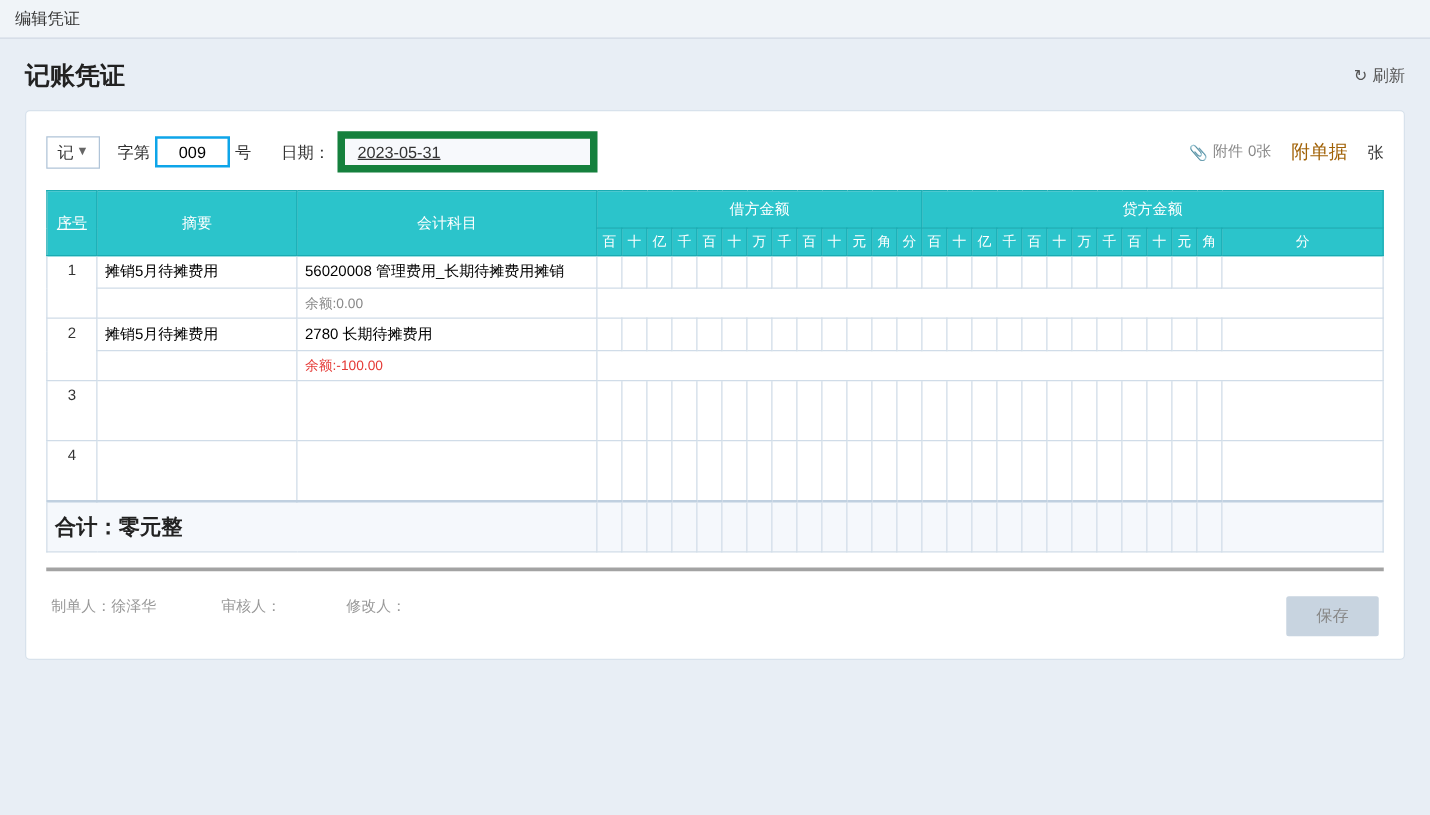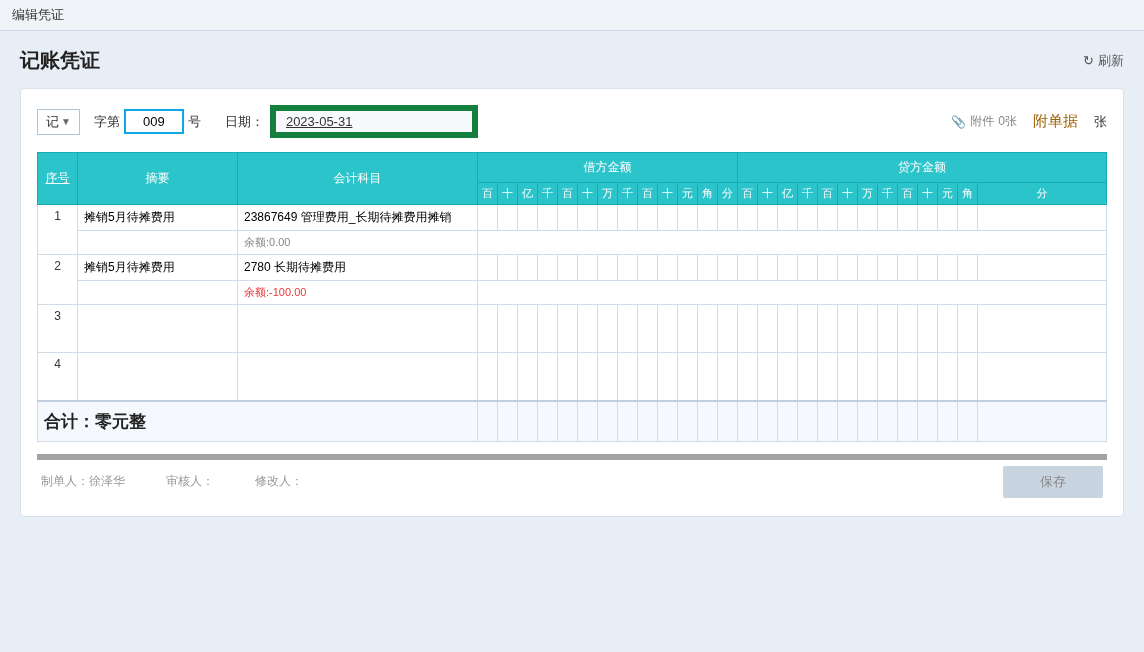--- a/index.html
+++ b/index.html
@@ -176,40 +176,41 @@
       padding: 8px 6px;
     }
     .total-text {
       font-size: 17px;
       font-weight: bold;
       color: #222;
     }
     .footer-row {
       display: flex;
       align-items: center;
-      gap: 41px;
+      gap: 52px;
       margin-top: 12px;
       padding: 6px 4px;
-      border-top: 6px solid #a3a3a3;
+      border-top: 3px solid #a3a3a3;
     }
     .footer-item {
       font-size: 12px;
       color: #999;
     }
     .save-section {
       margin-left: auto;
     }
     .save-btn {
       background: #c8d4e0;
       color: #888;
       border: none;
-      padding: 7px 37px;
+      padding: 7px 24px;
       font-size: 13px;
       border-radius: 2px;
       cursor: not-allowed;
+      margin-top: 14px;
     }
     .header-span-2 {
       text-align: center;
     }
   </style>
 </head>
 <body>
 
 <div class="title-bar">
   <span>编辑凭证</span>
@@ -319,21 +320,21 @@
           <th>元</th>
           <th>角</th>
           <th>分</th>
         </tr>
       </thead>
       <tbody>
 
         <tr>
           <td class="seq-cell" rowspan="2">1</td>
           <td>摊销5月待摊费用</td>
-          <td>23867649 管理费用_长期待摊费用摊销</td>
+          <td>56020008 管理费用_长期待摊费用摊销</td>
           <td></td>
             <td></td>
             <td></td>
             <td></td>
             <td></td>
             <td></td>
             <td></td>
             <td></td>
             <td></td>
             <td></td>

